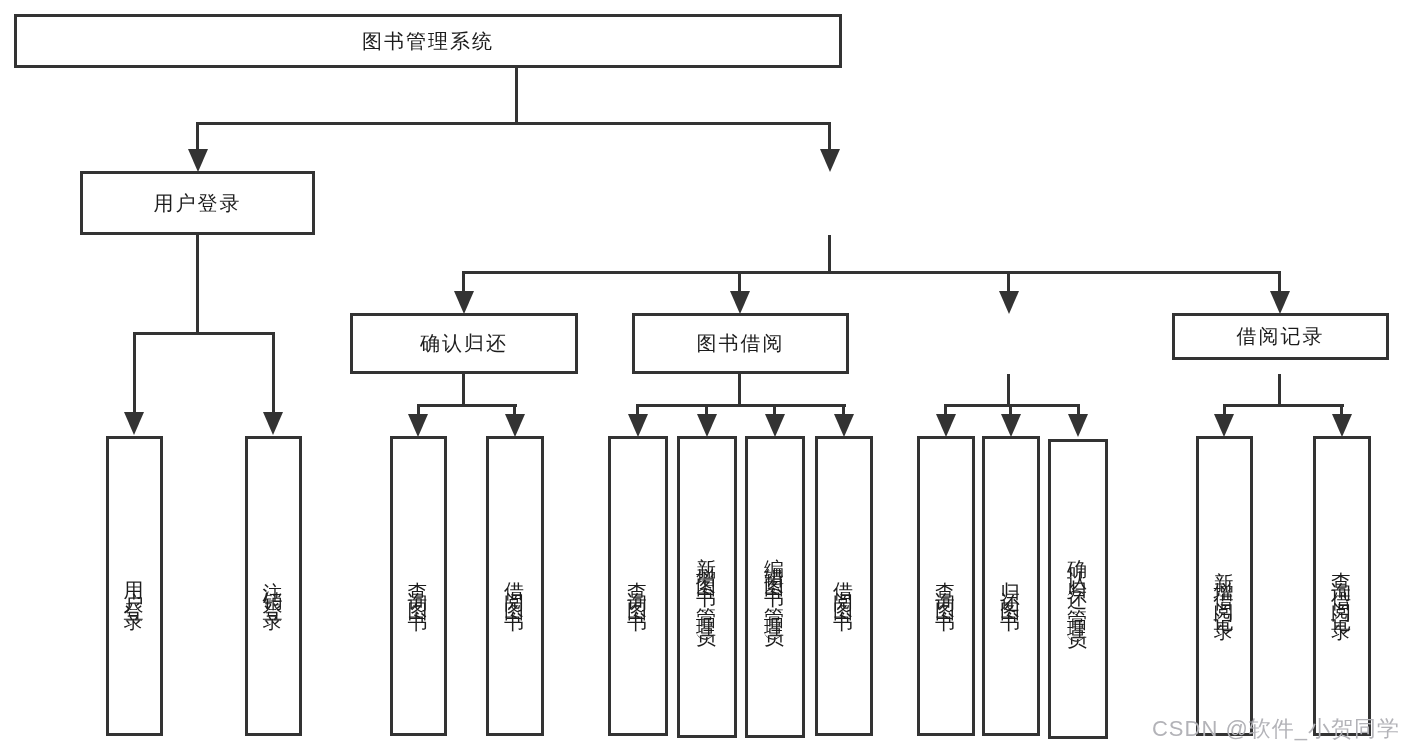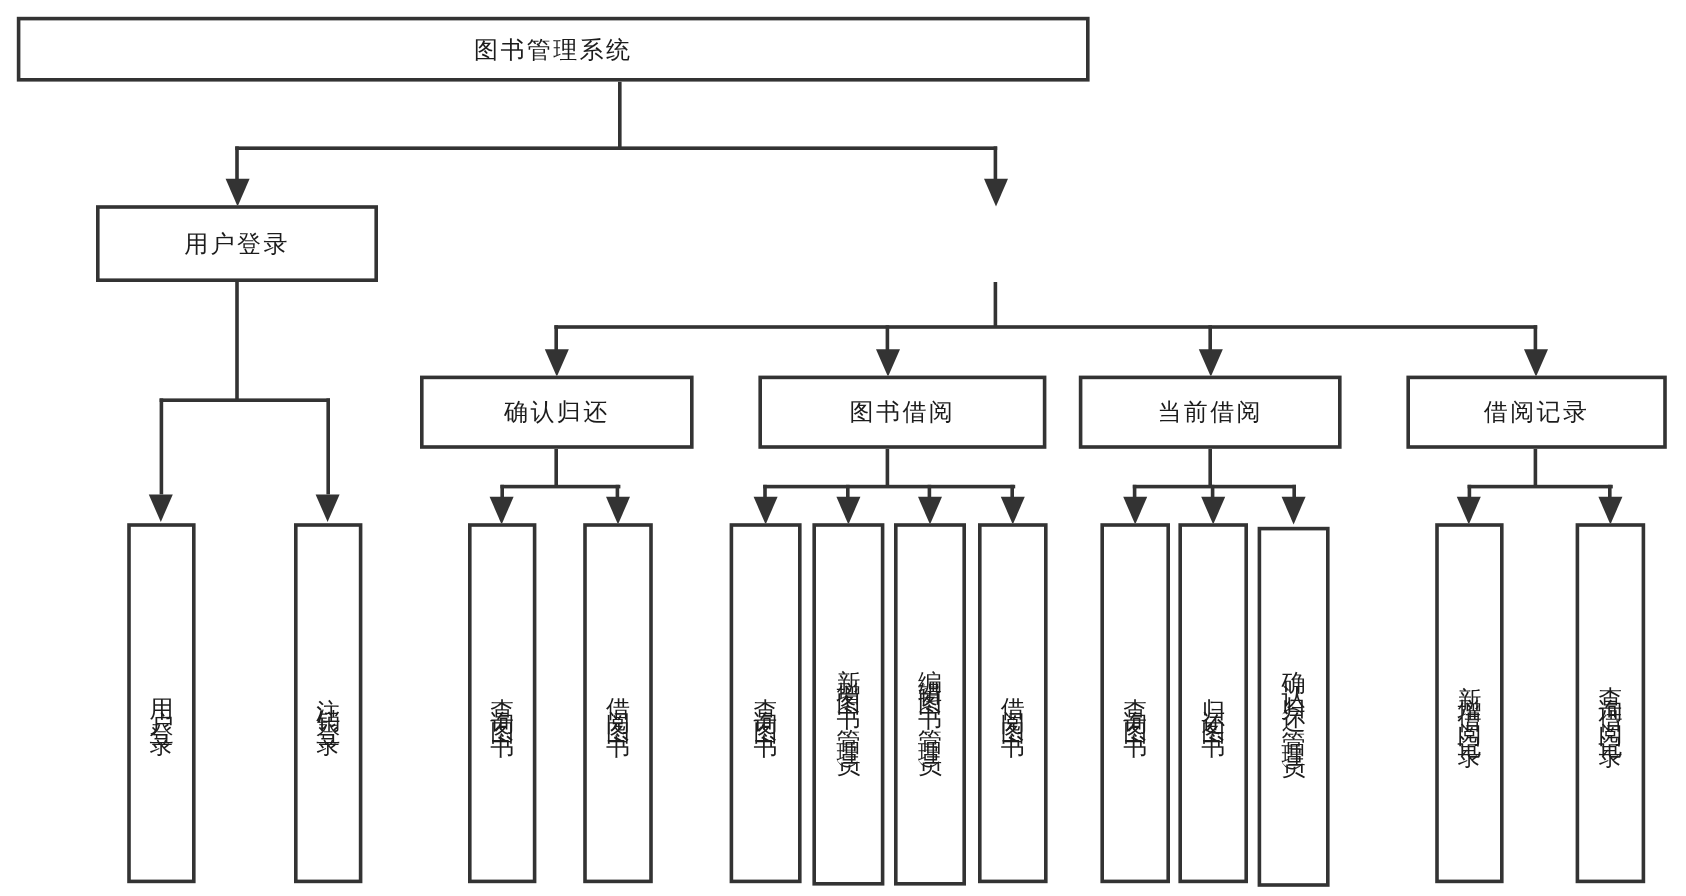--- a/index.html
+++ b/index.html
@@ -61,21 +61,21 @@
     color: #b3b3b8;
     z-index: 3;
     white-space: nowrap;
   }
 </style>
 </head>
 <body>
 
 <div class="canvas">
 
-  <div class="hbox" style="left:14px;top:14px;width:894px;height:54px">图书管理系统</div>
+  <div class="hbox" style="left:14px;top:14px;width:828px;height:54px">图书管理系统</div>
 
   <div class="line" style="left:515px;top:68px;width:3px;height:56px"></div>
   <div class="line" style="left:196px;top:122px;width:635px;height:3px"></div>
   <div class="line" style="left:196px;top:122px;width:3px;height:30px"></div>
   <div class="ah" style="left:188px;top:149px"></div>
   <div class="line" style="left:828px;top:122px;width:3px;height:30px"></div>
   <div class="ah" style="left:820px;top:149px"></div>
 
   <div class="hbox" style="left:80px;top:171px;width:235px;height:64px">用户登录</div>
 
@@ -91,23 +91,22 @@
   <div class="line" style="left:462px;top:271px;width:3px;height:24px"></div>
   <div class="ah" style="left:454px;top:291px"></div>
   <div class="line" style="left:738px;top:271px;width:3px;height:24px"></div>
   <div class="ah" style="left:730px;top:291px"></div>
   <div class="line" style="left:1007px;top:271px;width:3px;height:24px"></div>
   <div class="ah" style="left:999px;top:291px"></div>
   <div class="line" style="left:1278px;top:271px;width:3px;height:24px"></div>
   <div class="ah" style="left:1270px;top:291px"></div>
 
   <div class="hbox" style="left:350px;top:313px;width:228px;height:61px">确认归还</div>
-  <div class="hbox" style="left:632px;top:313px;width:240px;height:61px">图书借阅</div>
-  <div class="hbox" style="left:899px;top:313px;width:219px;height:61px">当前借阅</div>
-  <div class="hbox" style="left:1172px;top:313px;width:217px;height:61px">借阅记录</div>
+  <div class="hbox" style="left:632px;top:313px;width:217px;height:61px">图书借阅</div>
+  <div class="hbox" style="left:1172px;top:313px;width:217px;height:47px">借阅记录</div>
 
   <div class="line" style="left:462px;top:374px;width:3px;height:32px"></div>
   <div class="line" style="left:417px;top:404px;width:100px;height:3px"></div>
   <div class="line" style="left:417px;top:404px;width:3px;height:12px"></div>
   <div class="ah" style="left:408px;top:414px"></div>
   <div class="line" style="left:513px;top:404px;width:3px;height:12px"></div>
   <div class="ah" style="left:505px;top:414px"></div>
 
   <div class="line" style="left:738px;top:374px;width:3px;height:32px"></div>
   <div class="line" style="left:636px;top:404px;width:210px;height:3px"></div>
@@ -147,14 +146,15 @@
   <div class="vbox" style="left:745px;top:436px;width:60px;height:302px">编辑图书（管理员）</div>
   <div class="vbox" style="left:815px;top:436px;width:58px;height:300px">借阅图书</div>
 
   <div class="vbox" style="left:917px;top:436px;width:58px;height:300px">查询图书</div>
   <div class="vbox" style="left:982px;top:436px;width:58px;height:300px">归还图书</div>
   <div class="vbox" style="left:1048px;top:439px;width:60px;height:300px">确认归还（管理员）</div>
 
   <div class="vbox" style="left:1196px;top:436px;width:57px;height:300px">新增借阅记录</div>
   <div class="vbox" style="left:1313px;top:436px;width:58px;height:300px">查询借阅记录</div>
 
+  <div class="watermark">CSDN @软件_小贺同学</div>
 
 </div>
 
 </body></html>

